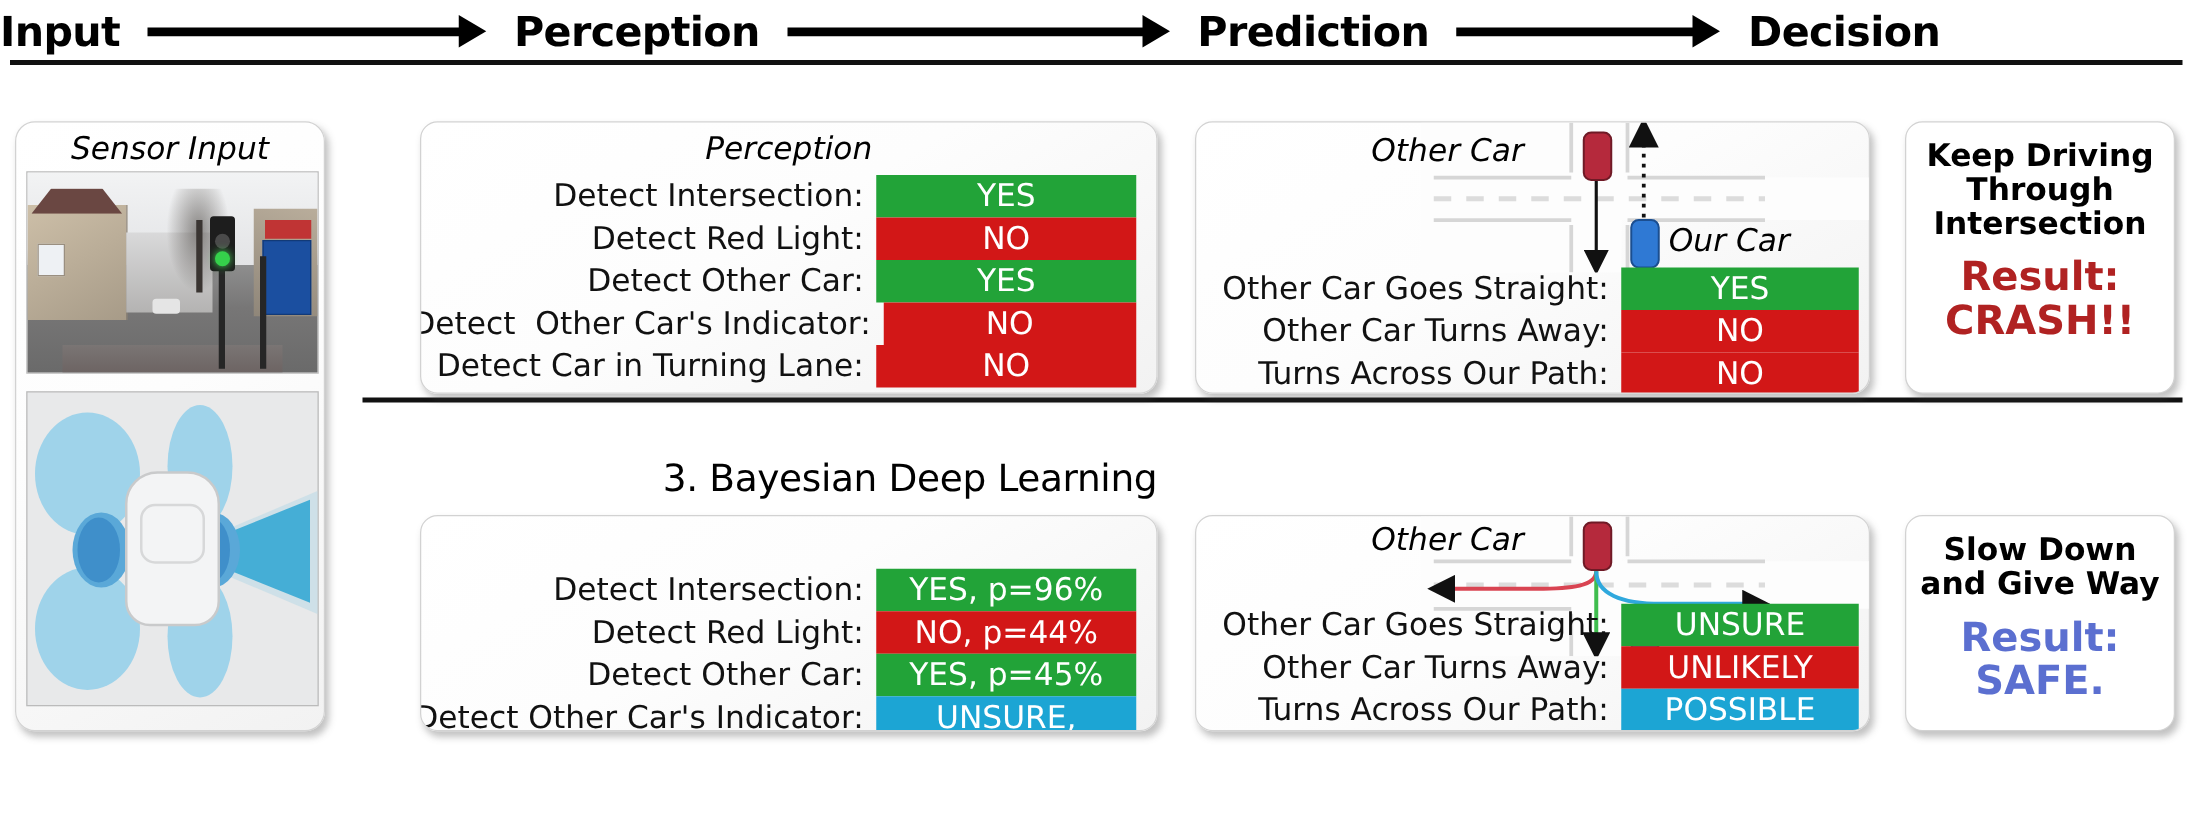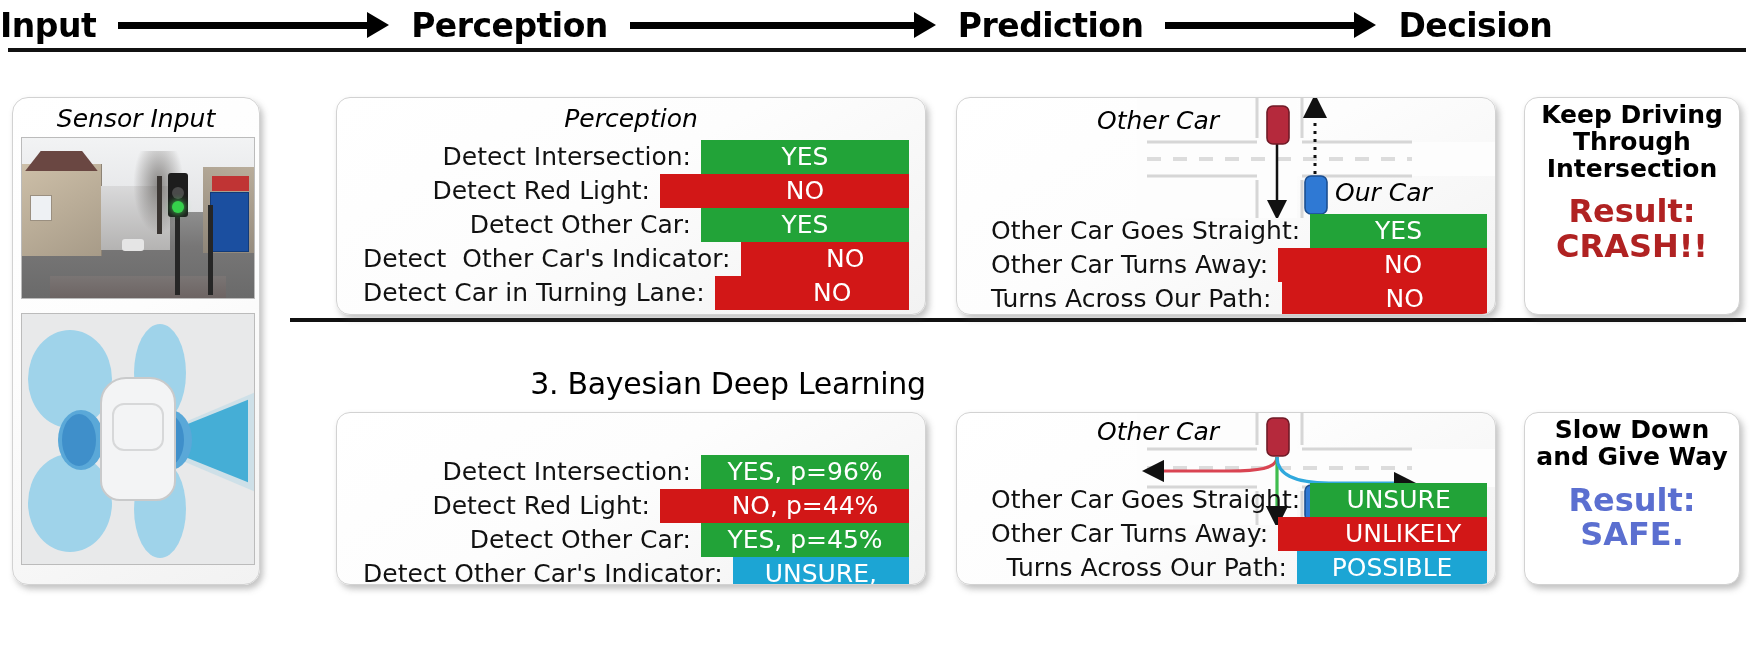--- a/index.html
+++ b/index.html
@@ -208,40 +208,39 @@
     position: absolute;
     right: 8px;
     width: 100%;
     box-sizing: border-box;
     padding-right: 8px;
   }
   .drow {
     display: flex;
     align-items: stretch;
     height: 34px;
-    margin-left: 34px;
   }
   .drow .dlabel {
     flex: 1;
     text-align: right;
     font-size: 25px;
     color: #111;
     padding-right: 10px;
     line-height: 34px;
     white-space: pre;
   }
   .drow .dval {
     width: 208px;
     color: #fff;
     font-size: 25px;
     text-align: center;
     line-height: 34px;
   }
   .v-yes { background: #22a338; }
-  .v-no  { background: #d21717; padding-left: 41px; }
+  .v-no  { background: #d21717; }
   .v-unsure { background: #1ca5d4; }
 
   
   #dl-prediction { left: 956px; top: 97px; width: 540px; height: 218px; }
   #bdl-prediction { left: 956px; top: 412px; width: 540px; height: 173px; }
 
   .pred-diagram {
     position: relative;
     width: 100%;
     box-sizing: border-box;
@@ -263,21 +262,21 @@
     color: #000;
     white-space: nowrap;
   }
 
   
   .decision-card {
     display: flex;
     flex-direction: column;
     align-items: center;
     justify-content: flex-start;
-    padding: 4px 10px;
+    padding: 14px 10px;
   }
   #dl-decision { left: 1524px; top: 97px; width: 216px; height: 218px; }
   #bdl-decision { left: 1524px; top: 412px; width: 216px; height: 173px; }
   .decision-action {
     font-weight: bold;
     font-size: 25px;
     color: #000;
     text-align: center;
     line-height: 1.07;
   }

